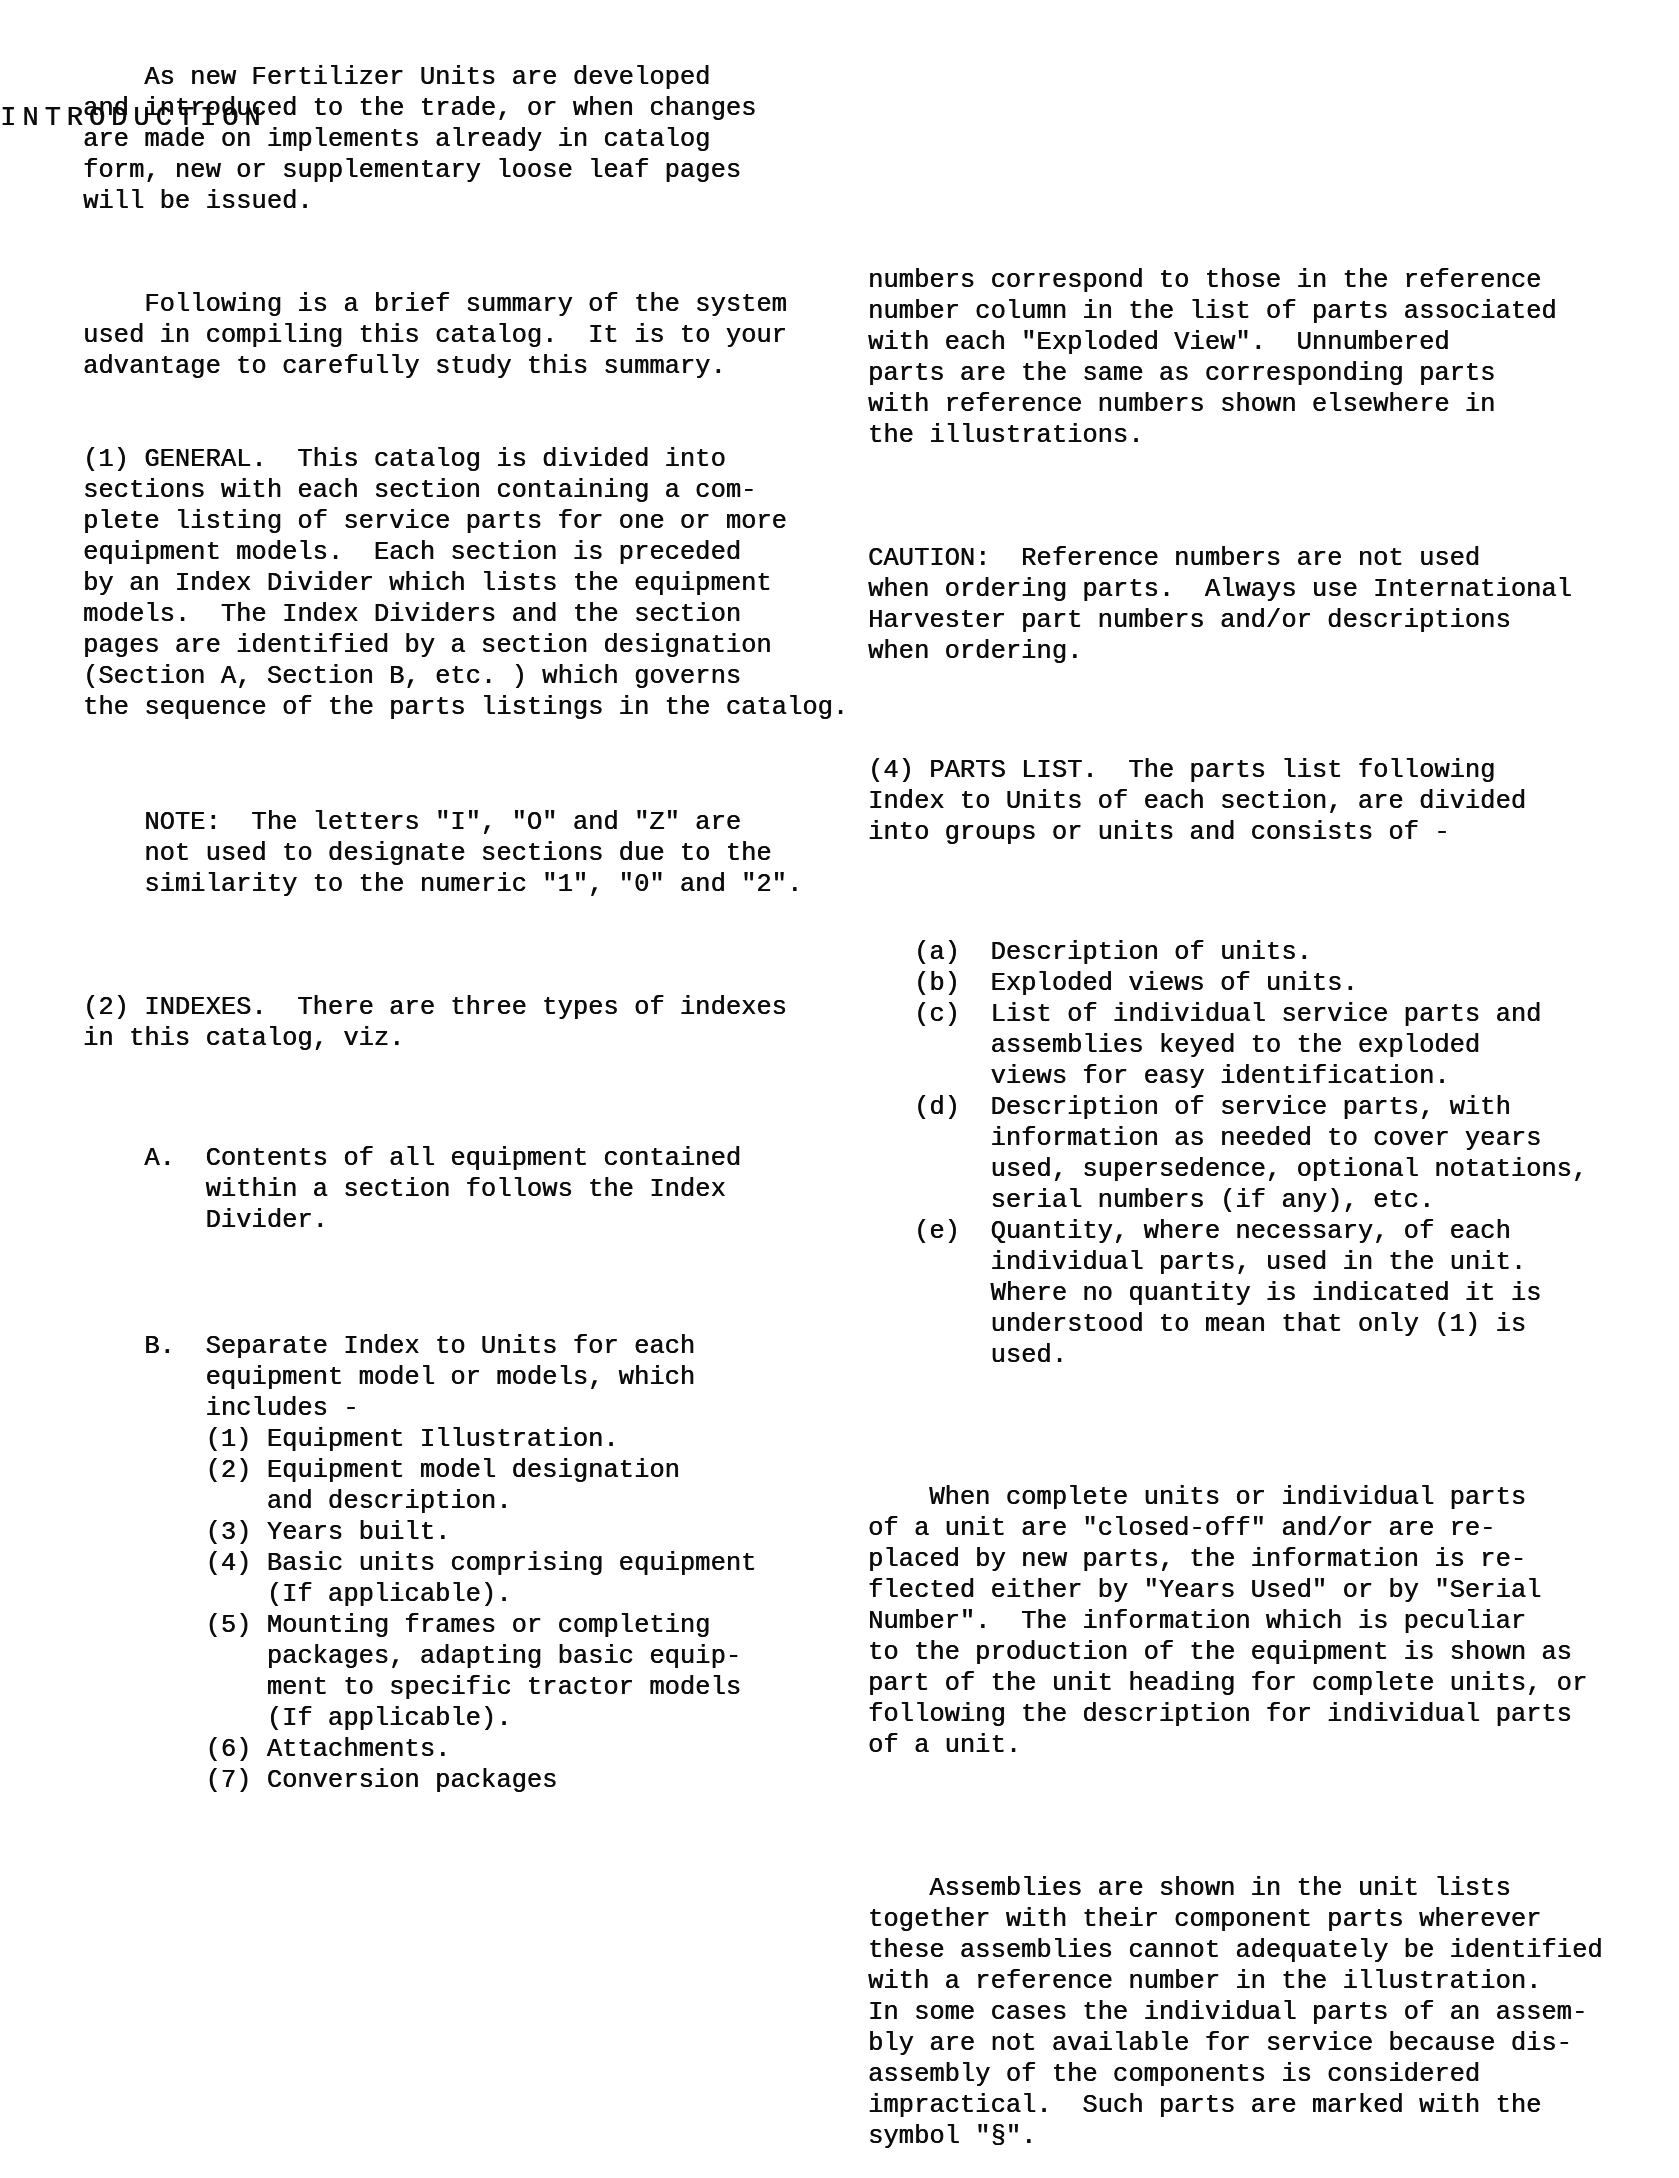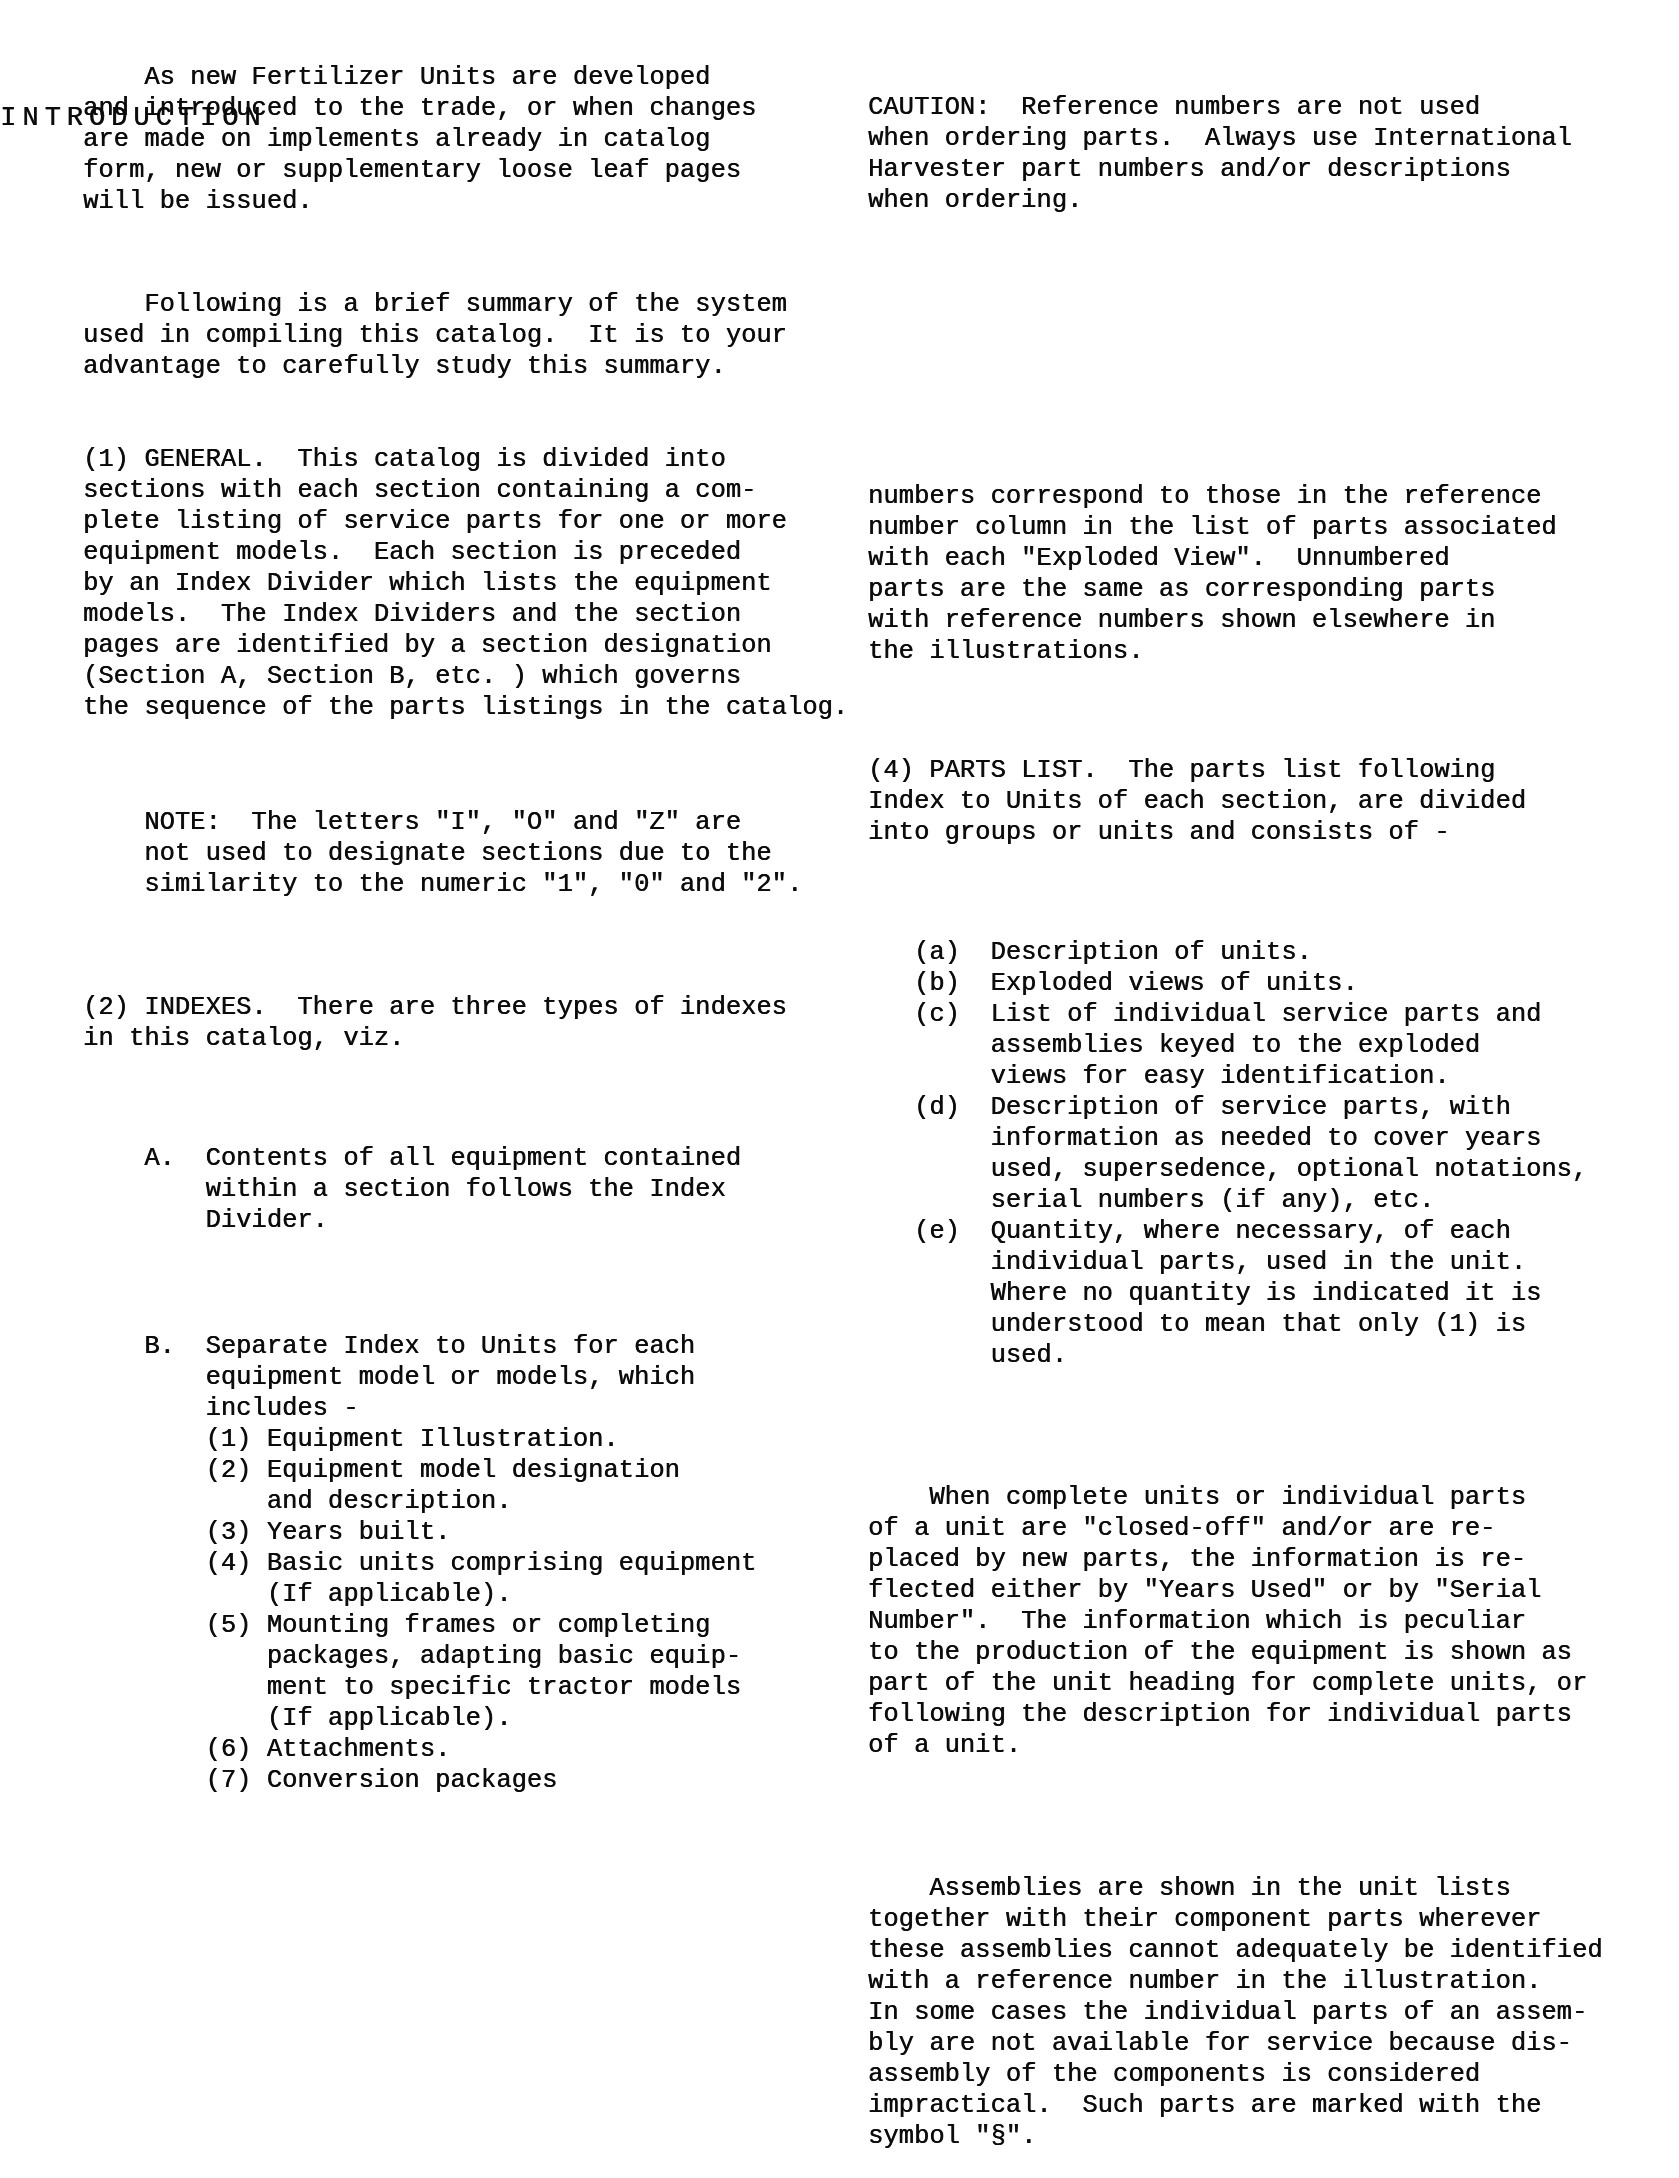--- a/index.html
+++ b/index.html
@@ -89,30 +89,30 @@
             packages, adapting basic equip-
             ment to specific tractor models
             (If applicable).
         (6) Attachments.
         (7) Conversion packages</div>
     
     
   </div>
 
   <div class="col col-right">
-    <div class="block" style="margin-top:30px">CAUTION:  Reference numbers are not used
-when ordering parts.  Always use International
-Harvester part numbers and/or descriptions
-when ordering.</div>
     <div class="block" style="margin-top:203px">numbers correspond to those in the reference
 number column in the list of parts associated
 with each "Exploded View".  Unnumbered
 parts are the same as corresponding parts
 with reference numbers shown elsewhere in
 the illustrations.</div>
+    <div class="block" style="margin-top:30px">CAUTION:  Reference numbers are not used
+when ordering parts.  Always use International
+Harvester part numbers and/or descriptions
+when ordering.</div>
     <div class="block" style="margin-top:26px">(4) PARTS LIST.  The parts list following
 Index to Units of each section, are divided
 into groups or units and consists of -</div>
     <div class="block" style="margin-top:27px">   (a)  Description of units.
    (b)  Exploded views of units.
    (c)  List of individual service parts and
         assemblies keyed to the exploded
         views for easy identification.
    (d)  Description of service parts, with
         information as needed to cover years

